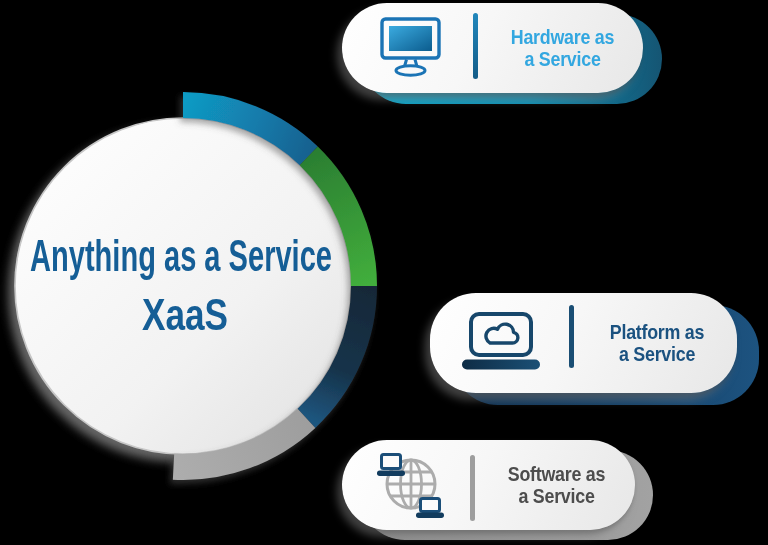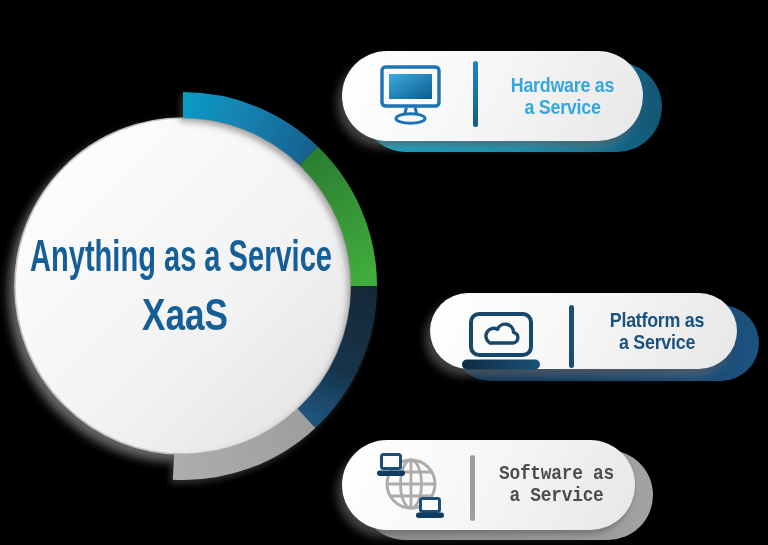--- a/index.html
+++ b/index.html
@@ -15,24 +15,24 @@
   
   .card { position:absolute; }
   .card-back {
     position:absolute; inset:0; border-radius:46px;
   }
   .card-face {
     position:absolute; inset:0; border-radius:46px;
     background:linear-gradient(118deg,#FFFFFF 0%,#F7F7F7 45%,#E7E7E7 100%);
     box-shadow:-5px 7px 9px rgba(128,128,128,0.50), -2px 3px 5px rgba(0,0,0,0.30);
   }
-  .card1 { left:342px; top:3px;   width:301px; height:90px;margin-top:48px; }
+  .card1 { left:342px; top:3px;   width:301px; height:90px; }
   .card2 { left:430px; top:155px; width:310px; height:83px; }
-  .card3 { left:430px; top:293px; width:307px; height:76px; }
-  .card4 { left:342px; top:440px; width:293px; height:90px;font-family:Liberation Mono, monospace; }
+  .card3 { left:430px; top:293px; width:307px; height:100px; }
+  .card4 { left:342px; top:440px; width:293px; height:90px; }
   .back1 { transform:translate(19px,11px);
            background:linear-gradient(to right,#0AA6C9 0%,#0E8FB4 55%,#155573 100%); }
   .back2 { transform:translate(25px,12px);
            background:linear-gradient(to right,#1E7A2C 0%,#28913A 60%,#43AF3C 100%); }
   .back3 { transform:translate(22px,12px);
            background:linear-gradient(to right,#0F3050 0%,#16436A 60%,#1D5380 100%); }
   .back4 { transform:translate(18px,10px);
            background:linear-gradient(to right,#8D8D8D 0%,#A2A2A2 100%); }
   .icon { position:absolute; }
   .icon1 { left:38px; top:14px; }

